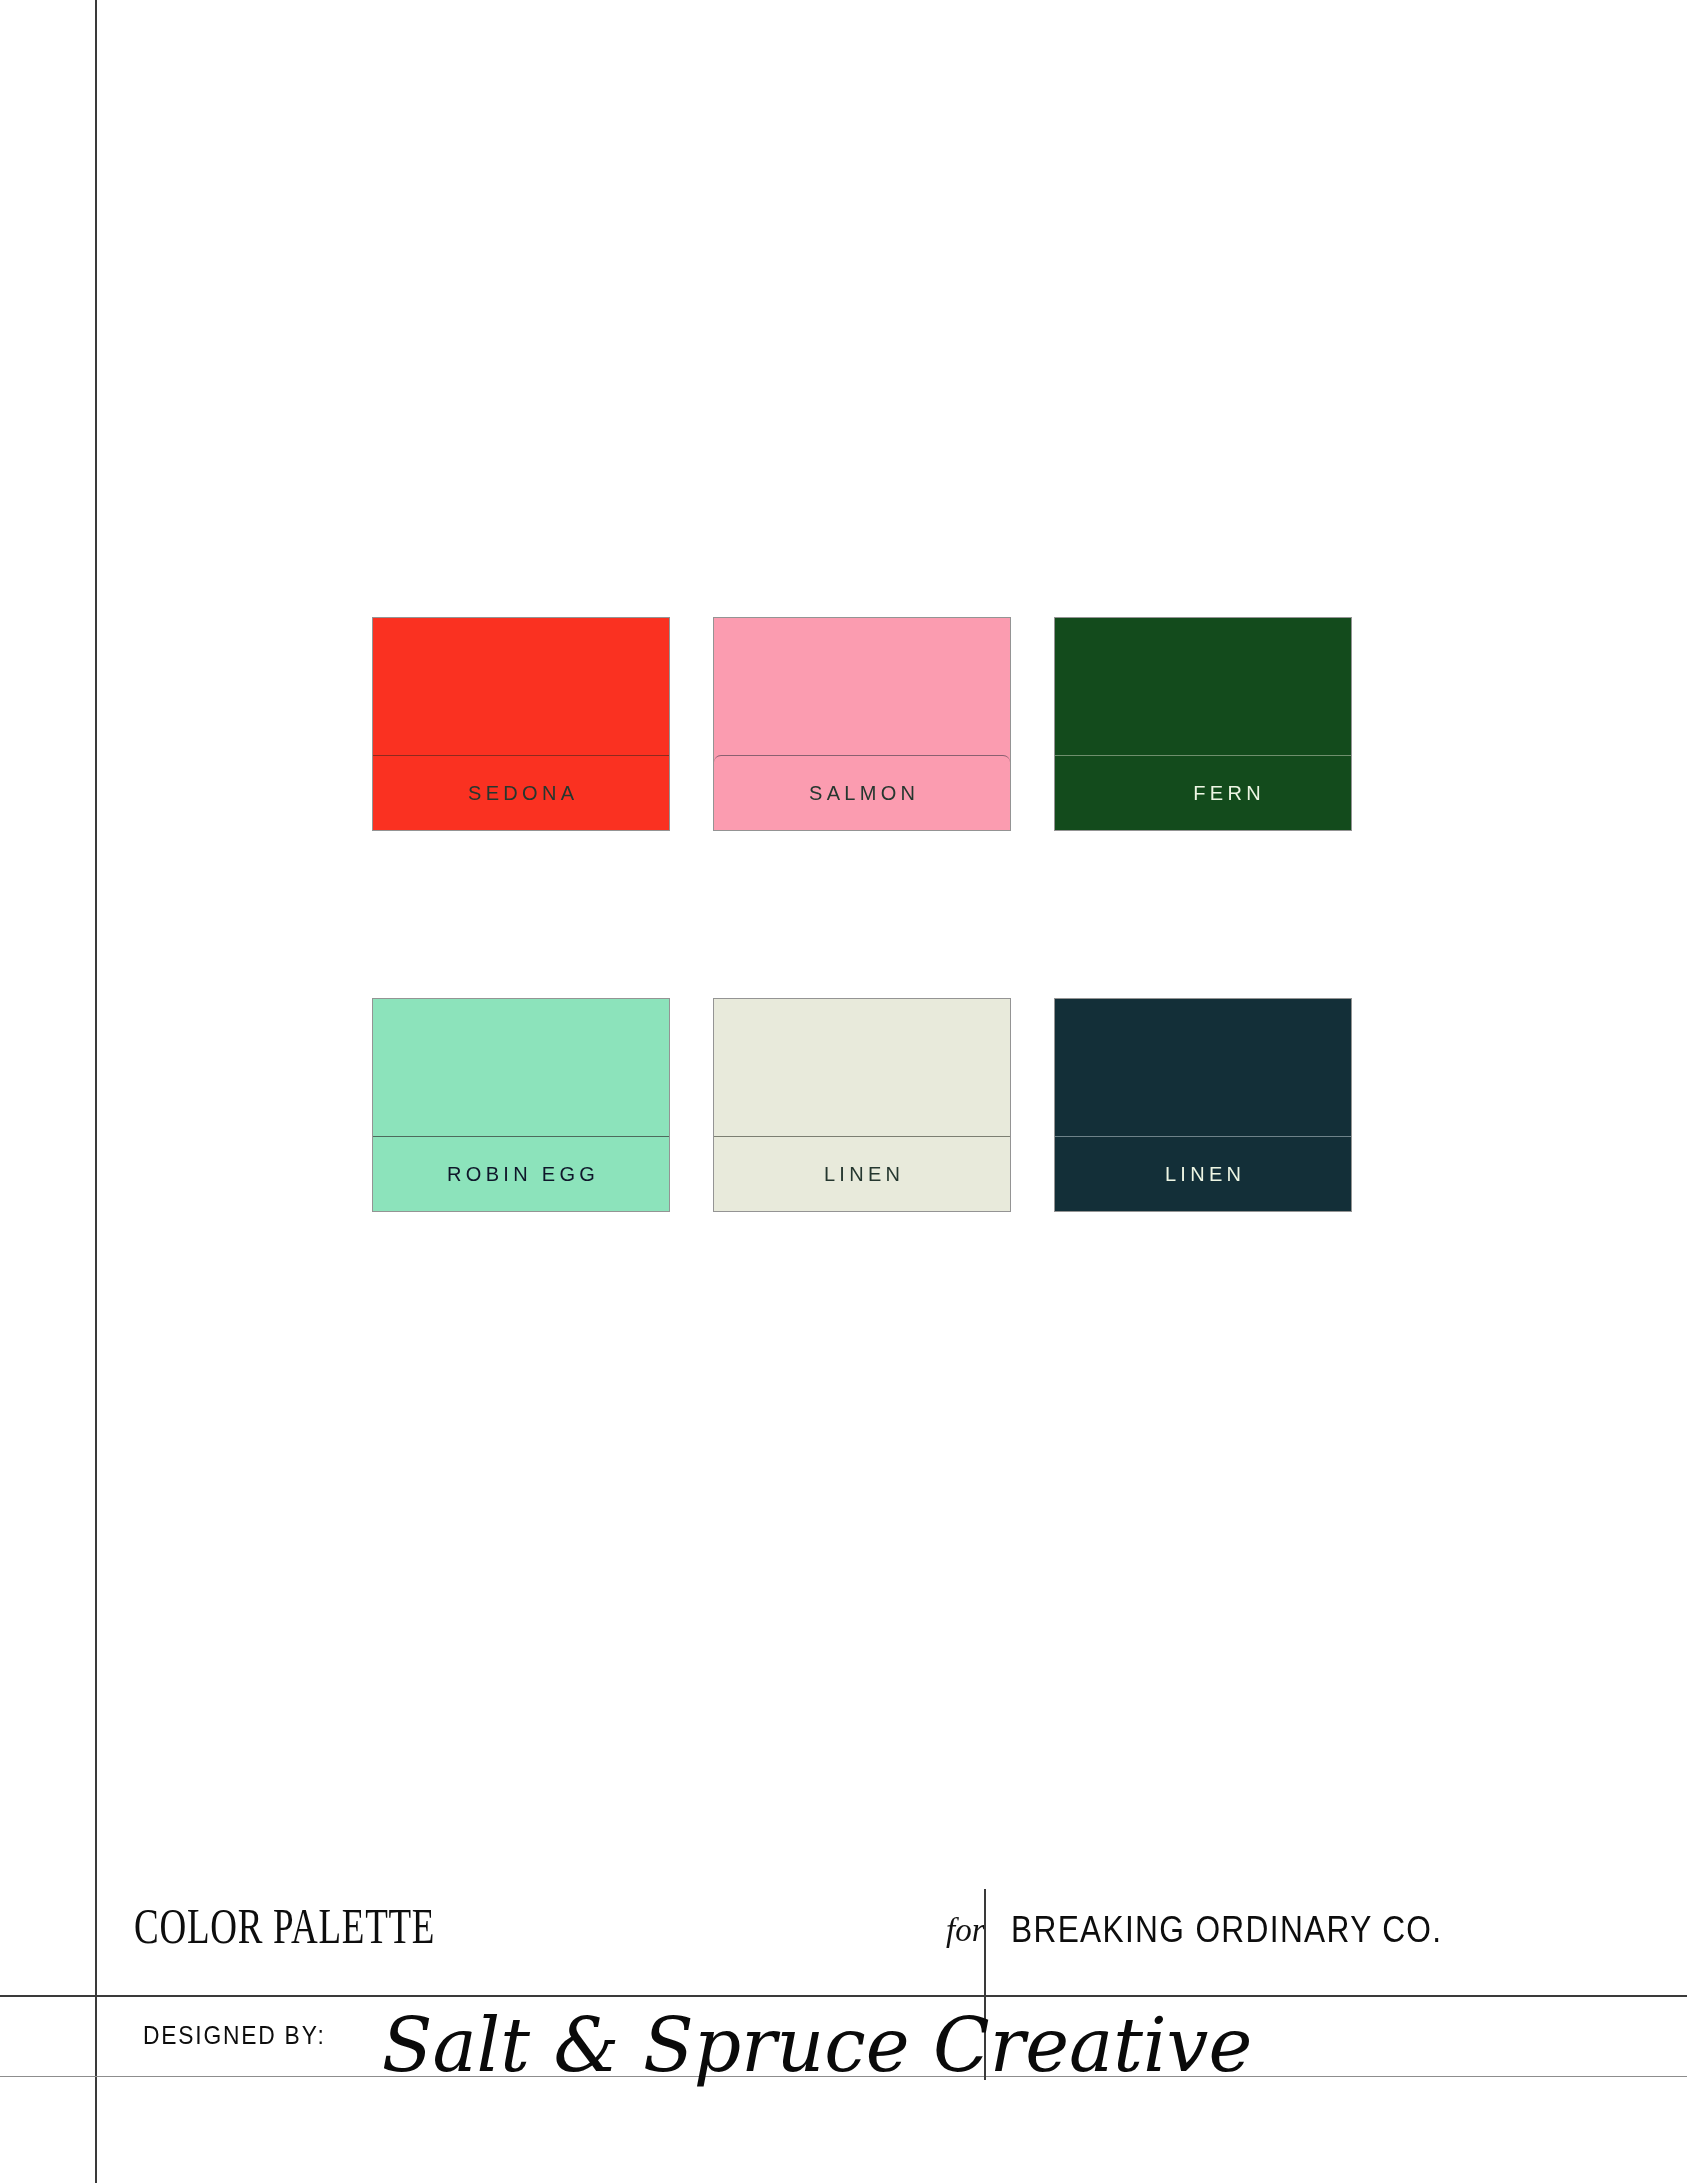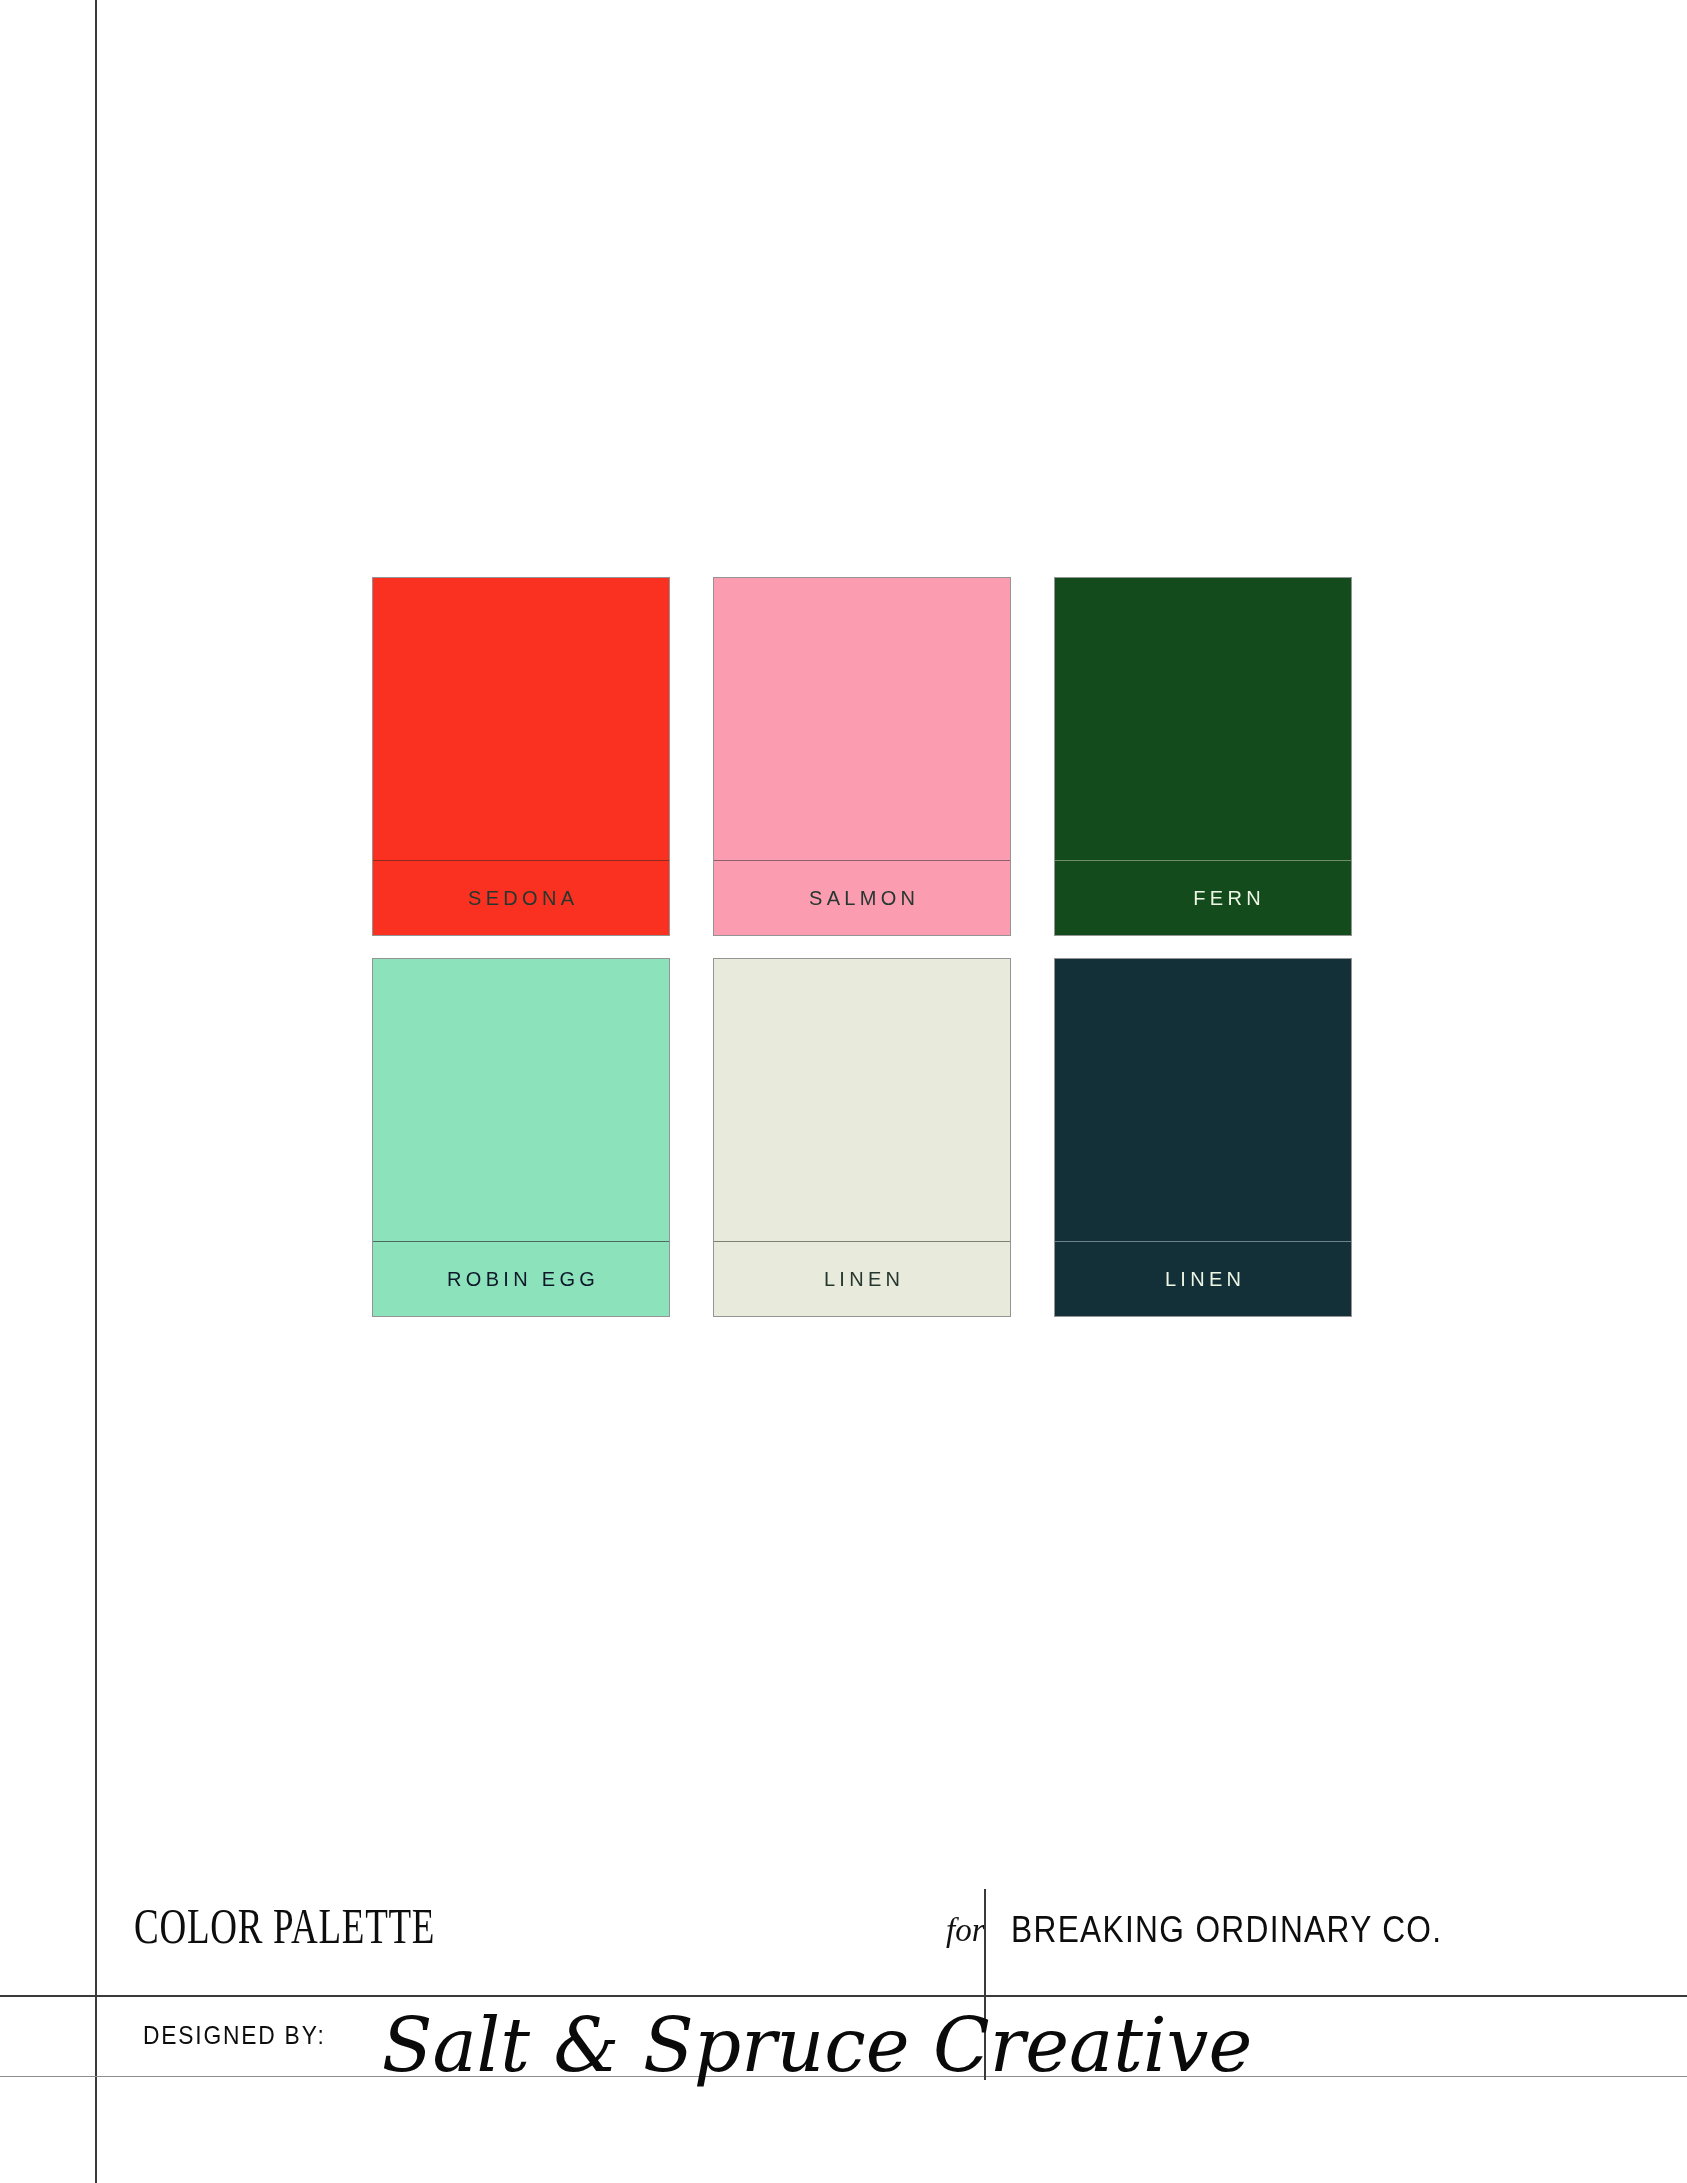--- a/index.html
+++ b/index.html
@@ -62,26 +62,27 @@
     display: grid;
     grid-template-columns: repeat(3, 296px);
     grid-template-rows: repeat(2, 299px);
     column-gap: 45px;
     row-gap: 82px;
   }
 
   .swatch {
     position: relative;
     width: 296px;
-    height: 357px;
+    height: 212px;
     display: flex;
     flex-direction: column;
     justify-content: flex-end;
     outline: 0.7px solid rgba(60,60,60,0.55);
     outline-offset: -0.7px;
+    margin-top: 40px;
   }
 
   .swatch-label-band {
     height: 75px;
     border-top: 1.3px solid rgba(70,70,70,0.42);
     display: flex;
     align-items: center;
     justify-content: center;
   }
 
@@ -191,21 +192,21 @@
 
   <div class="swatch-grid">
 
     <div class="swatch" style="background: rgb(250, 49, 33);">
       <div class="swatch-label-band" style="border-top-color: rgb(142, 42, 30);">
         <span class="swatch-label" style="color: rgb(37, 55, 47);">SEDONA</span>
       </div>
     </div>
 
     <div class="swatch" style="background: rgb(251, 156, 176);">
-      <div class="swatch-label-band" style="border-top-color: rgb(138, 96, 112);">
+      <div class="swatch-label-band" style="border-top-color: rgb(138, 96, 112); border-radius: 7px;">
         <span class="swatch-label" style="color: rgb(37, 55, 47);">SALMON</span>
       </div>
     </div>
 
     <div class="swatch" style="background: rgb(19, 75, 28);">
       <div class="swatch-label-band" style="border-top-color: rgb(111, 143, 109); padding-left: 48px;">
         <span class="swatch-label" style="color: rgb(238, 246, 228);">FERN</span>
       </div>
     </div>
 

